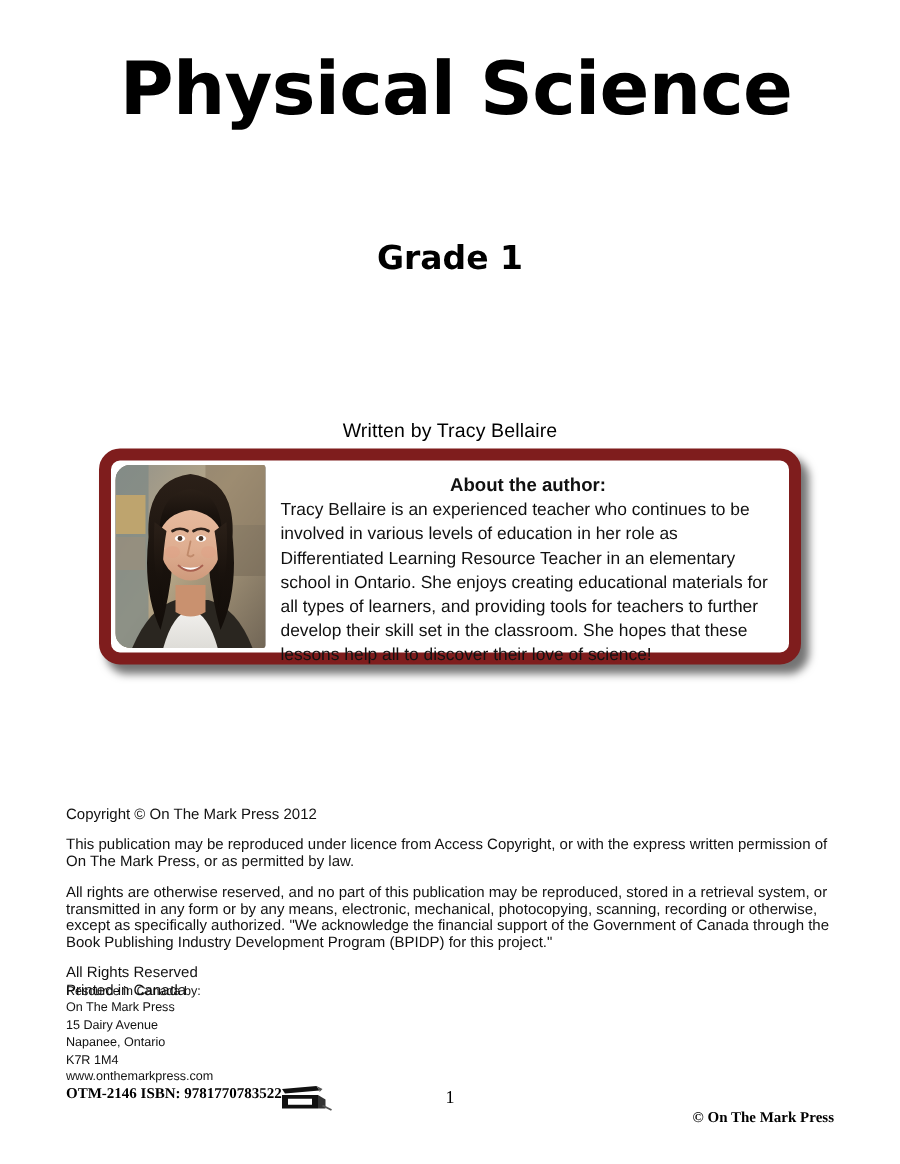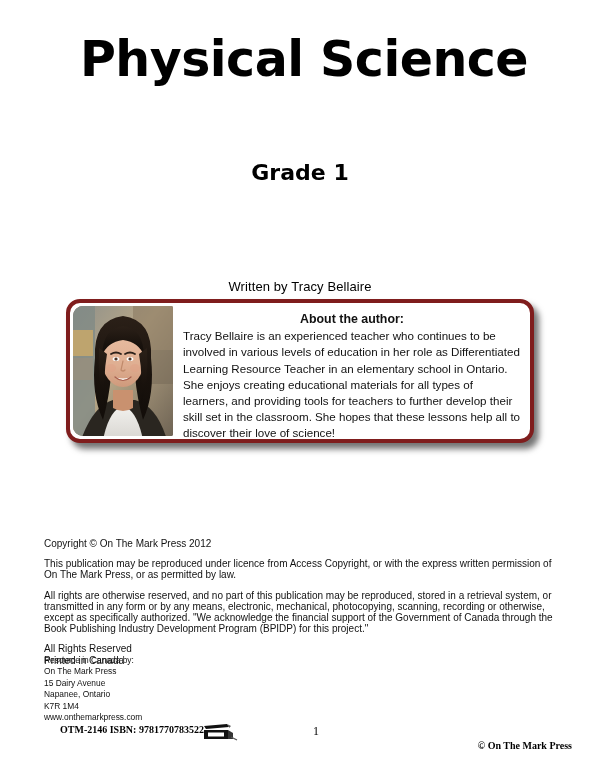--- a/index.html
+++ b/index.html
@@ -51,21 +51,21 @@
   }
 
   
   .author-box {
     position: absolute;
     left: 66px;
     top: 299px;
     width: 468px;
     height: 144px;
     box-sizing: border-box;
-    border: 4px solid #7f1d1d;
+    border: 8px solid #7f1d1d;
     border-radius: 14px;
     background: #ffffff;
     box-shadow: 5px 6px 6px rgba(0,0,0,0.55);
     display: flex;
     align-items: stretch;
     padding: 3px;
   }
   .author-photo {
     position: relative;
     width: 100px;
@@ -121,21 +121,20 @@
   }
   .address div { white-space: nowrap; }
 
   
   .footer {
     position: absolute;
     left: 44px;
     top: 724px;
     width: 512px;
     height: 20px;
-    margin-left: 16px;
   }
   .footer-left {
     position: absolute;
     left: 0;
     top: 0;
     font-family: "Liberation Serif", serif;
     font-weight: bold;
     font-size: 10px;
     white-space: nowrap;
   }

